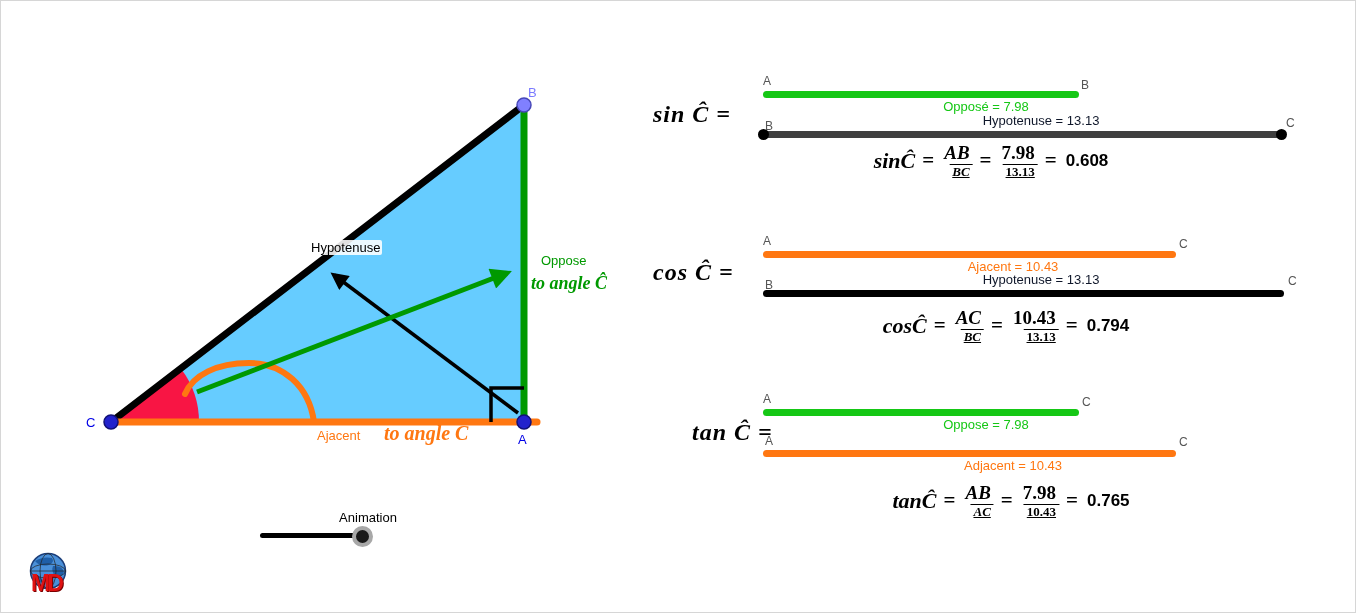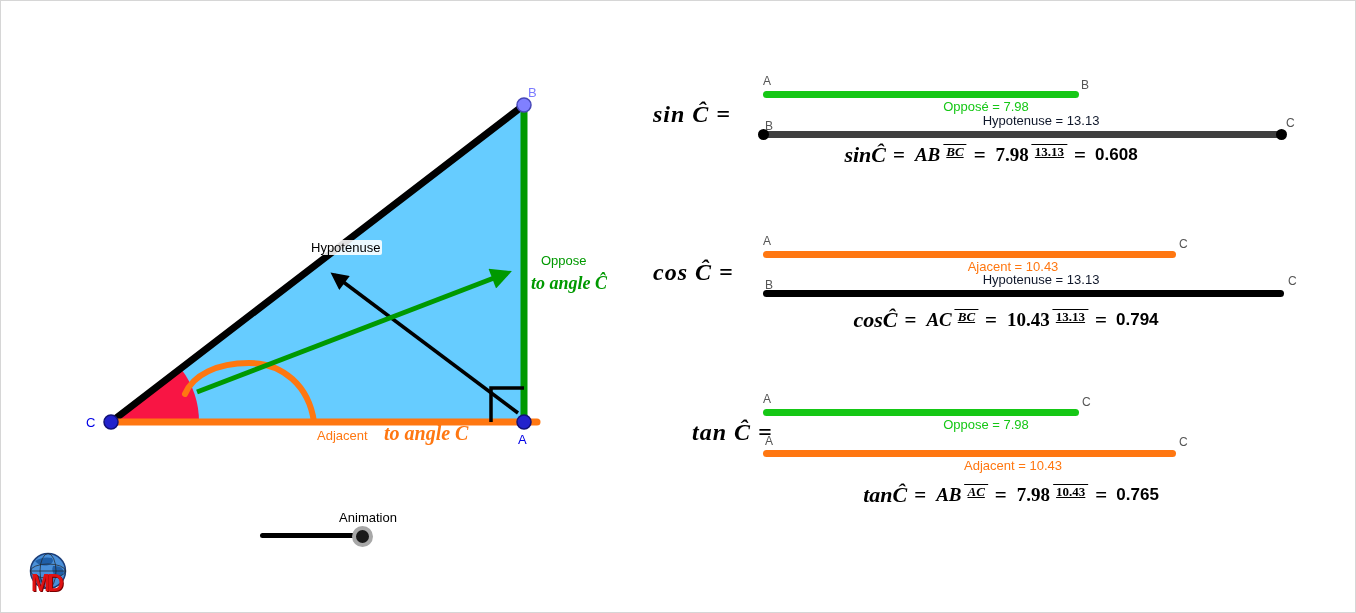--- a/index.html
+++ b/index.html
@@ -23,21 +23,21 @@
   .bar-orange{background:#ff7711;}
   .bar-dot{position:absolute;width:11px;height:11px;border-radius:50%;background:#000;}
   .seg-label{position:absolute;font:12px "Liberation Sans",sans-serif;color:#555;}
   .val-label{position:absolute;transform:translateX(-50%);font:13px "Liberation Sans",sans-serif;white-space:nowrap;}
   .vl-green{color:#15c715;}
   .vl-orange{color:#ff7711;}
   .vl-black{color:#0f172a;}
   .formula{position:absolute;transform:translateX(-50%);display:flex;align-items:center;gap:7px;color:#000;font-family:"Liberation Serif",serif;font-weight:bold;white-space:nowrap;}
   .f-fn{font-style:italic;font-size:22px;}
   .f-eq{font-size:21px;}
-  .frac{display:inline-flex;flex-direction:row;align-items:flex-start;line-height:1.15;}
+  .frac{display:inline-flex;flex-direction:column;align-items:flex-end;line-height:1.15;}
   .fnum{font-style:italic;font-size:19px;padding:0 3px;}
   .fden{font-style:italic;font-size:13px;border-top:1.7px solid #000;padding:0 3px;text-decoration:underline;}
   .upright{font-style:normal;}
   .f-res{font-family:"Liberation Sans",sans-serif;font-size:17px;font-weight:bold;padding-left:2px;}
   
   .slider-line{position:absolute;left:259px;top:532px;width:104px;height:5px;background:#000;border-radius:2.5px;}
   .slider-handle{position:absolute;left:351px;top:525px;width:13px;height:13px;background:#1a1a1a;border:4px solid #a8a8a8;border-radius:50%;}
   .slider-label{position:absolute;left:367px;top:509px;transform:translateX(-50%);font:13px "Liberation Sans",sans-serif;color:#000;}
   
   .logo{position:absolute;left:24px;top:551px;width:50px;height:50px;}
@@ -78,21 +78,21 @@
     <circle cx="110" cy="421" r="7" fill="#2222cc" stroke="#111177" stroke-width="1.5"></circle>
     <circle cx="523" cy="421" r="7" fill="#2222cc" stroke="#111177" stroke-width="1.5"></circle>
   </svg>
 
   <span class="tri-label lbl-purple" style="left:527px;top:84px;">B</span>
   <span class="tri-label lbl-blue" style="left:85px;top:414px;">C</span>
   <span class="tri-label lbl-blue" style="left:517px;top:431px;">A</span>
   <span class="tri-label lbl-black halo" style="left:308px;top:239px;">Hypotenuse</span>
   <span class="tri-label lbl-green" style="left:540px;top:252px;">Oppose</span>
   <span class="tri-label lbl-green math-italic" style="left:530px;top:272px;font-size:18px;">to angle Ĉ</span>
-  <span class="tri-label lbl-orange" style="left:316px;top:427px;">Adjacent</span>
+  <span class="tri-label lbl-orange" style="left:316px;top:427px;">Ajacent</span>
   <span class="tri-label lbl-orange math-italic" style="left:383px;top:421px;font-size:20px;">to angle Ĉ</span>
 
   <span class="lhs" style="left:652px;top:100px;">sin Ĉ =</span>
   <div class="bar bar-green" style="left:762px;top:90px;width:316px;"></div>
   <span class="seg-label lbl-purple" style="left:762px;top:73px;">A</span>
   <span class="seg-label" style="left:1080px;top:77px;">B</span>
   <span class="val-label vl-green" style="left:985px;top:98px;">Opposé = 7.98</span>
   <div class="bar bar-gray" style="left:762px;top:130px;width:519px;"></div>
   <div class="bar-dot" style="left:757px;top:128px;"></div>
   <div class="bar-dot" style="left:1275px;top:128px;"></div>

